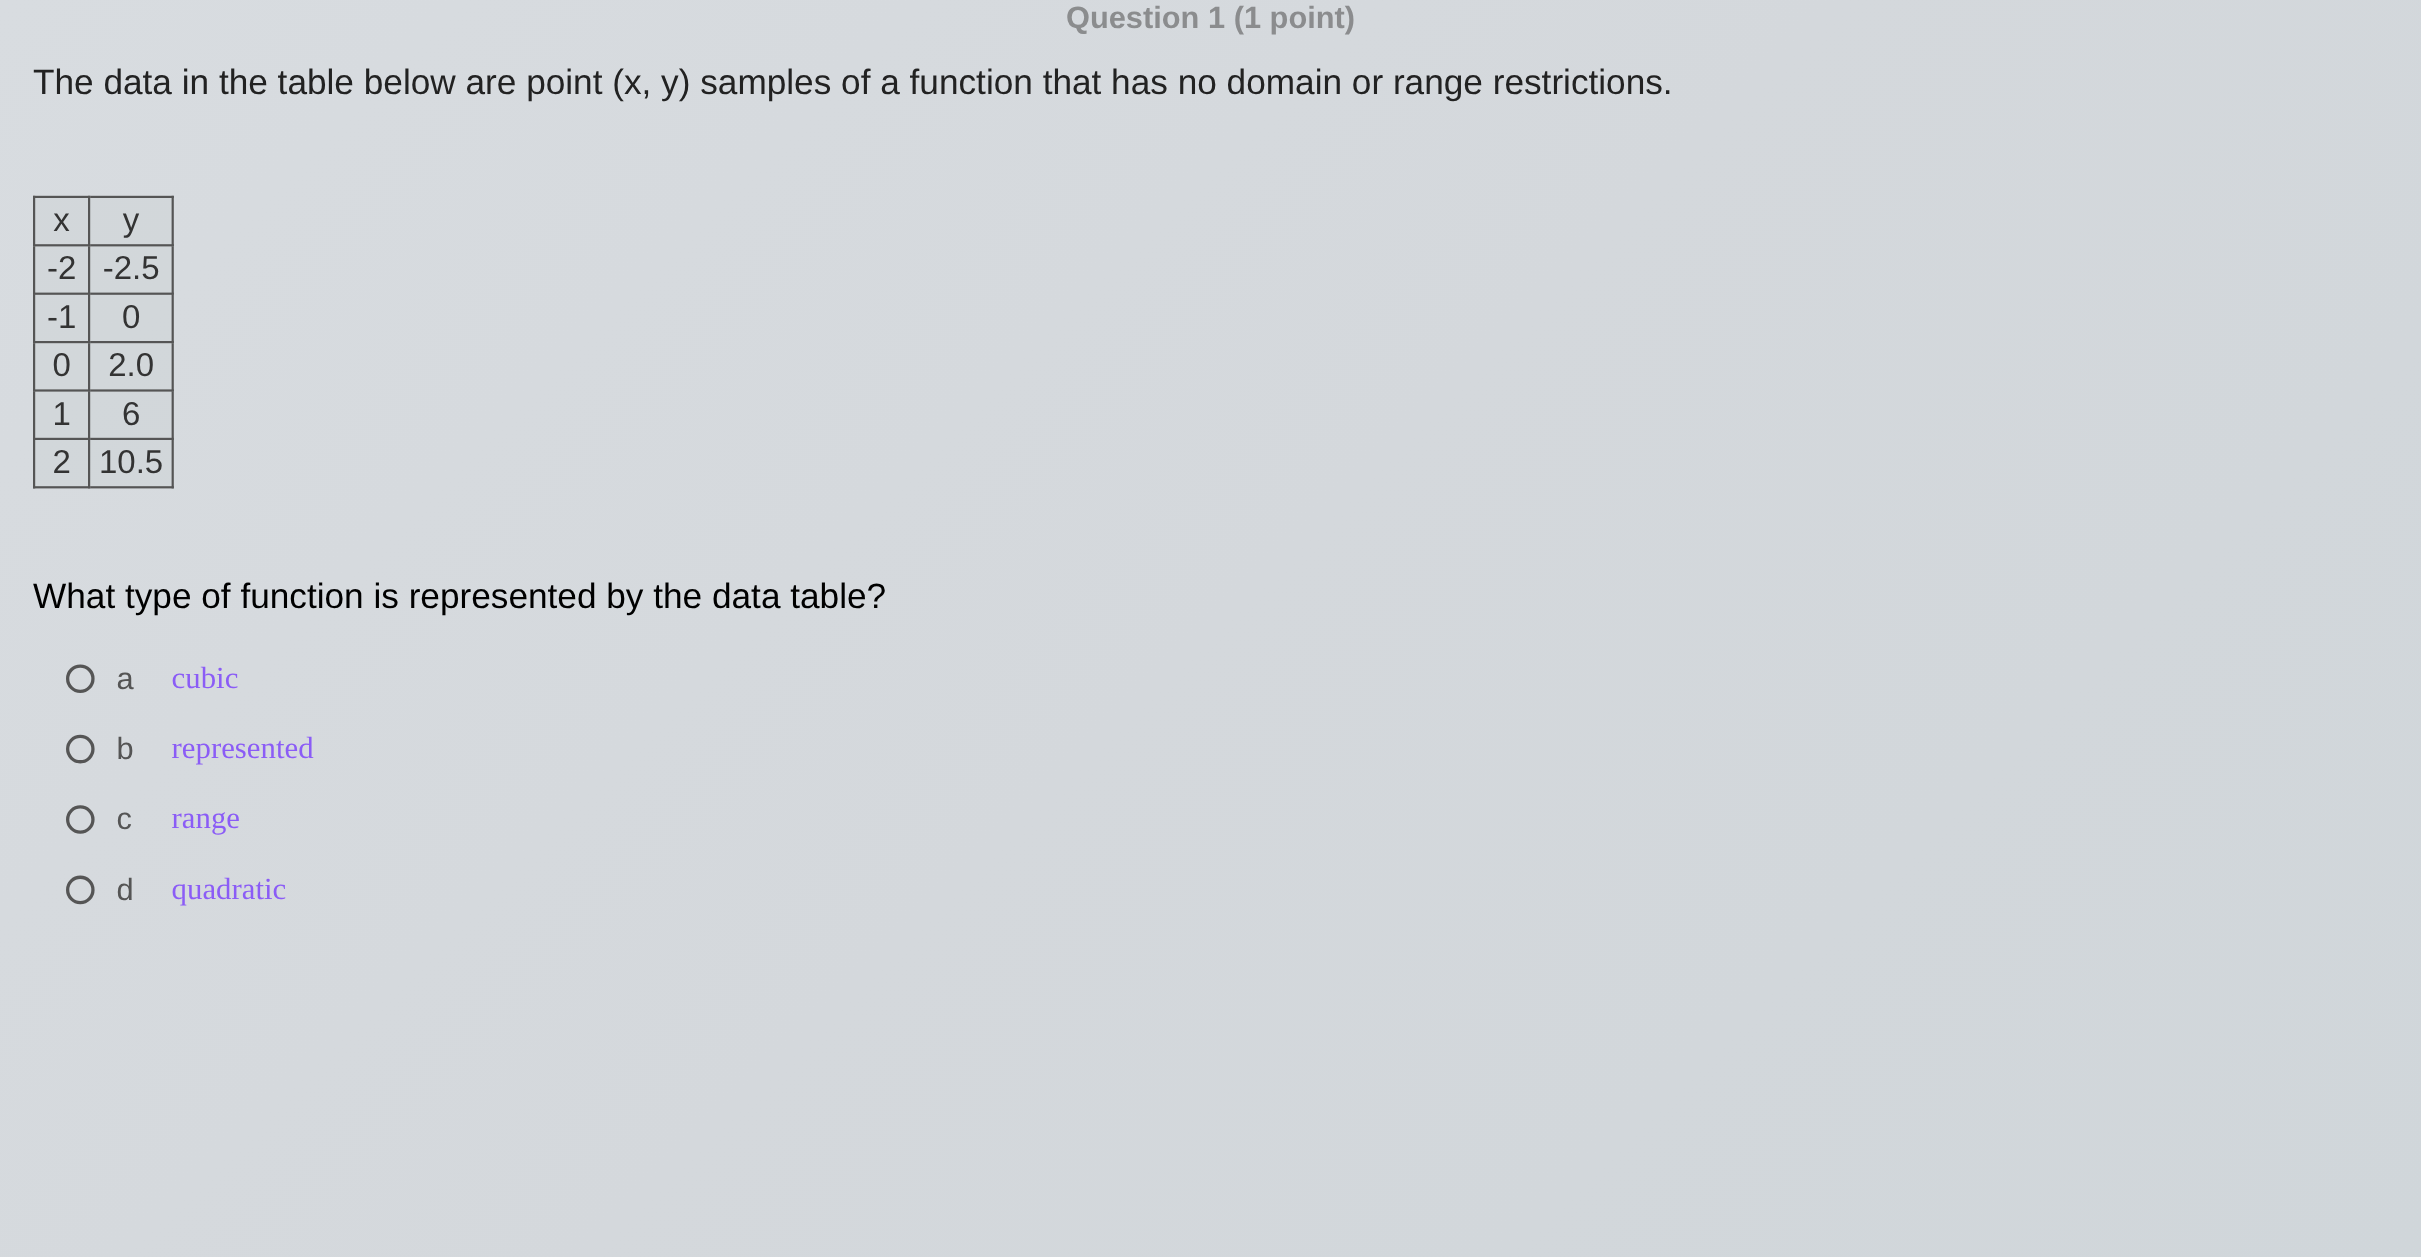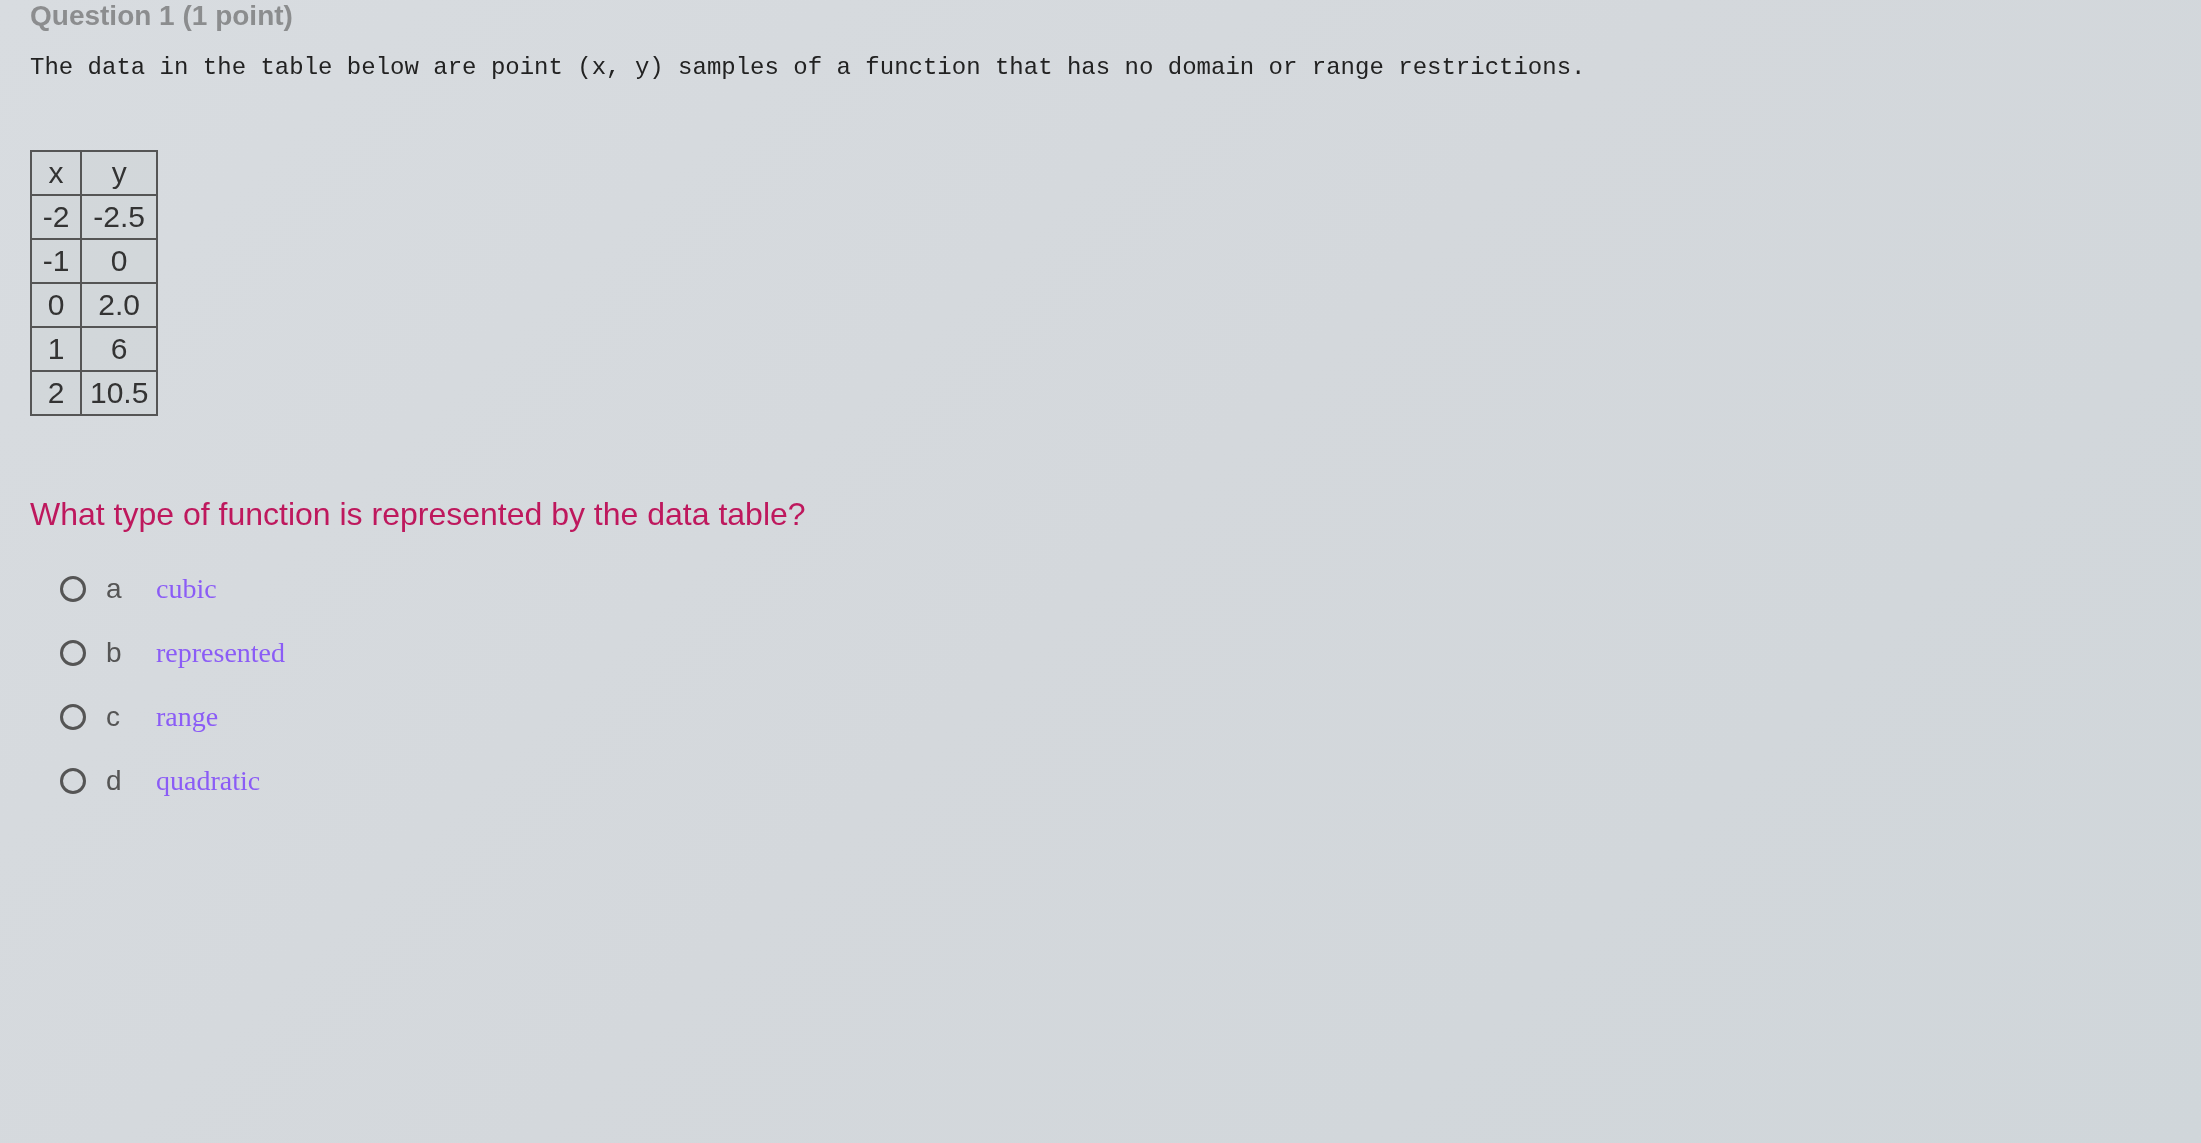--- a/index.html
+++ b/index.html
@@ -14,43 +14,43 @@
       color: #2a2a2a;
       font-size: 30px;
       min-height: 1143px;
     }
     .question-header {
       font-weight: bold;
       color: #5a5a5a;
       font-size: 28px;
       margin-bottom: 18px;
       opacity: 0.6;
+      text-align: center;
     }
     .question-text {
       color: #222;
-      font-size: 24px;
+      font-size: 32px;
       line-height: 1.5;
-      margin-bottom: 64px;
-      font-family: Liberation Mono, monospace;
+      margin-bottom: 80px;
     }
     table {
       border-collapse: collapse;
       margin-bottom: 80px;
     }
     td {
       border: 2px solid #555;
       padding: 4px 8px;
       text-align: center;
       font-size: 30px;
       color: #333;
       min-width: 50px;
       background: rgba(200, 205, 210, 0.3);
     }
     .sub-question {
-      color: #be185d;
+      color: #000000;
       font-size: 32px;
       margin-bottom: 40px;
     }
     .options {
       padding-left: 30px;
     }
     .option-row {
       display: flex;
       align-items: center;
       margin-bottom: 32px;

